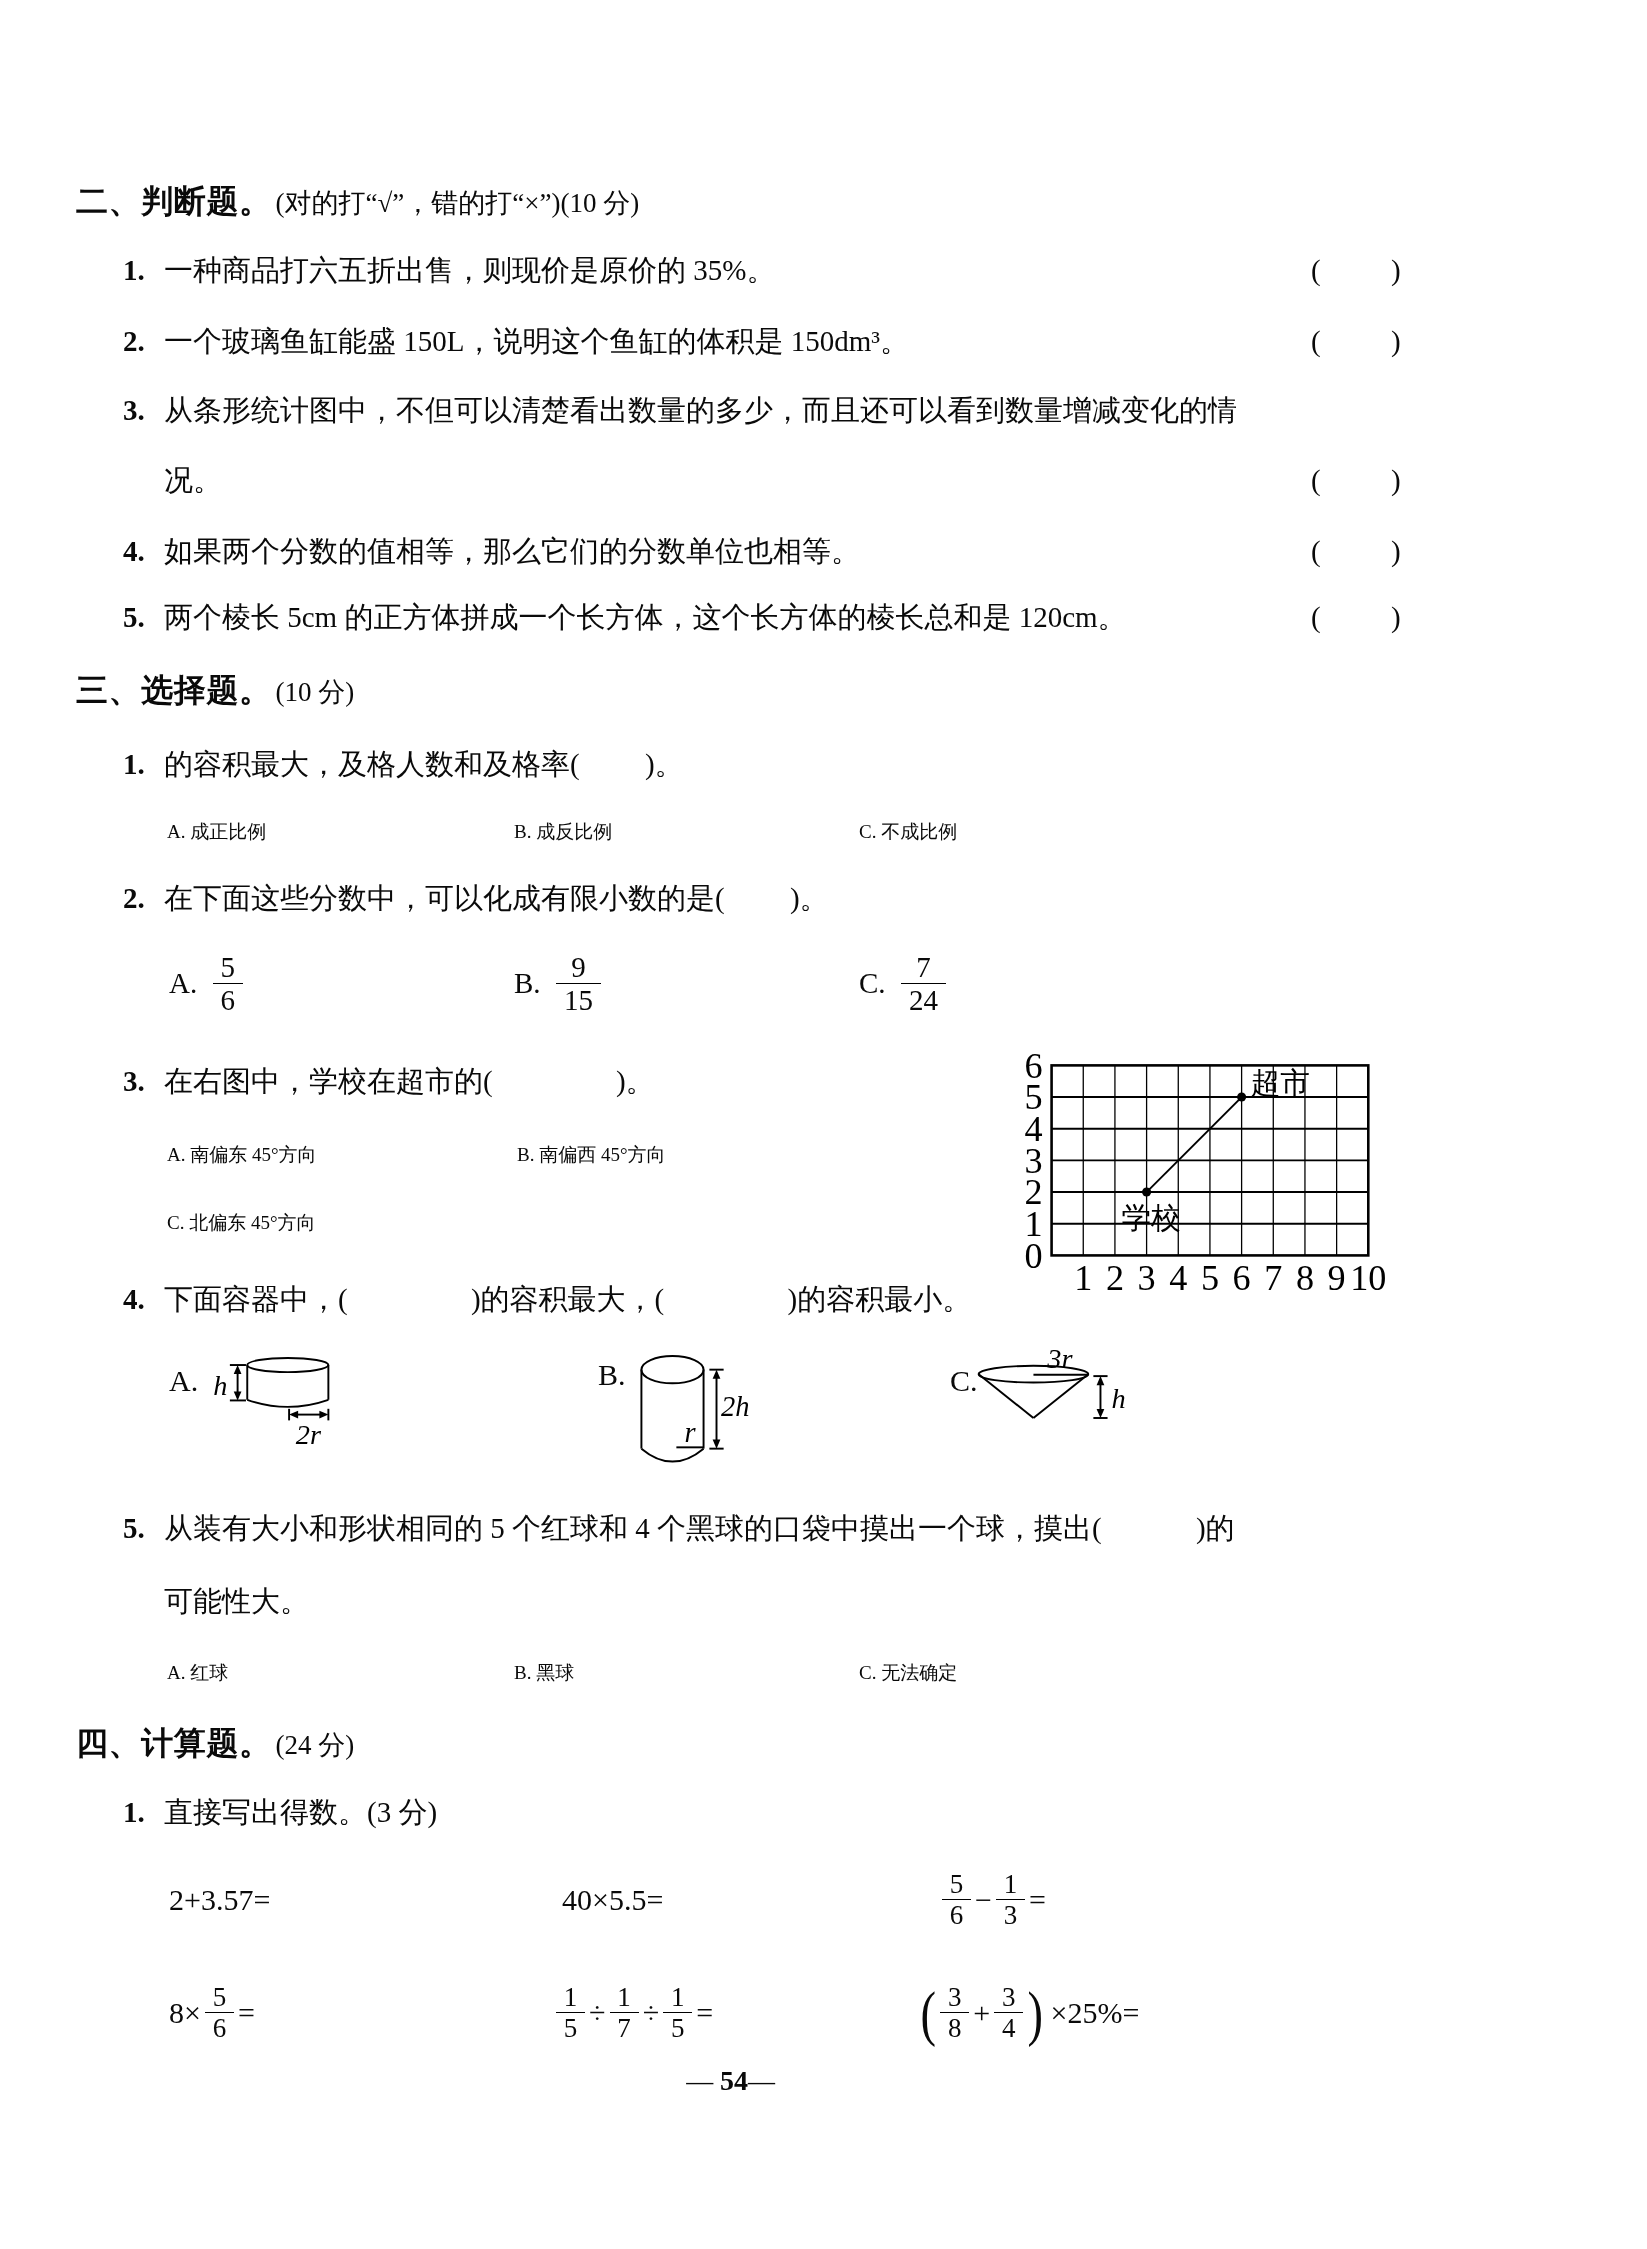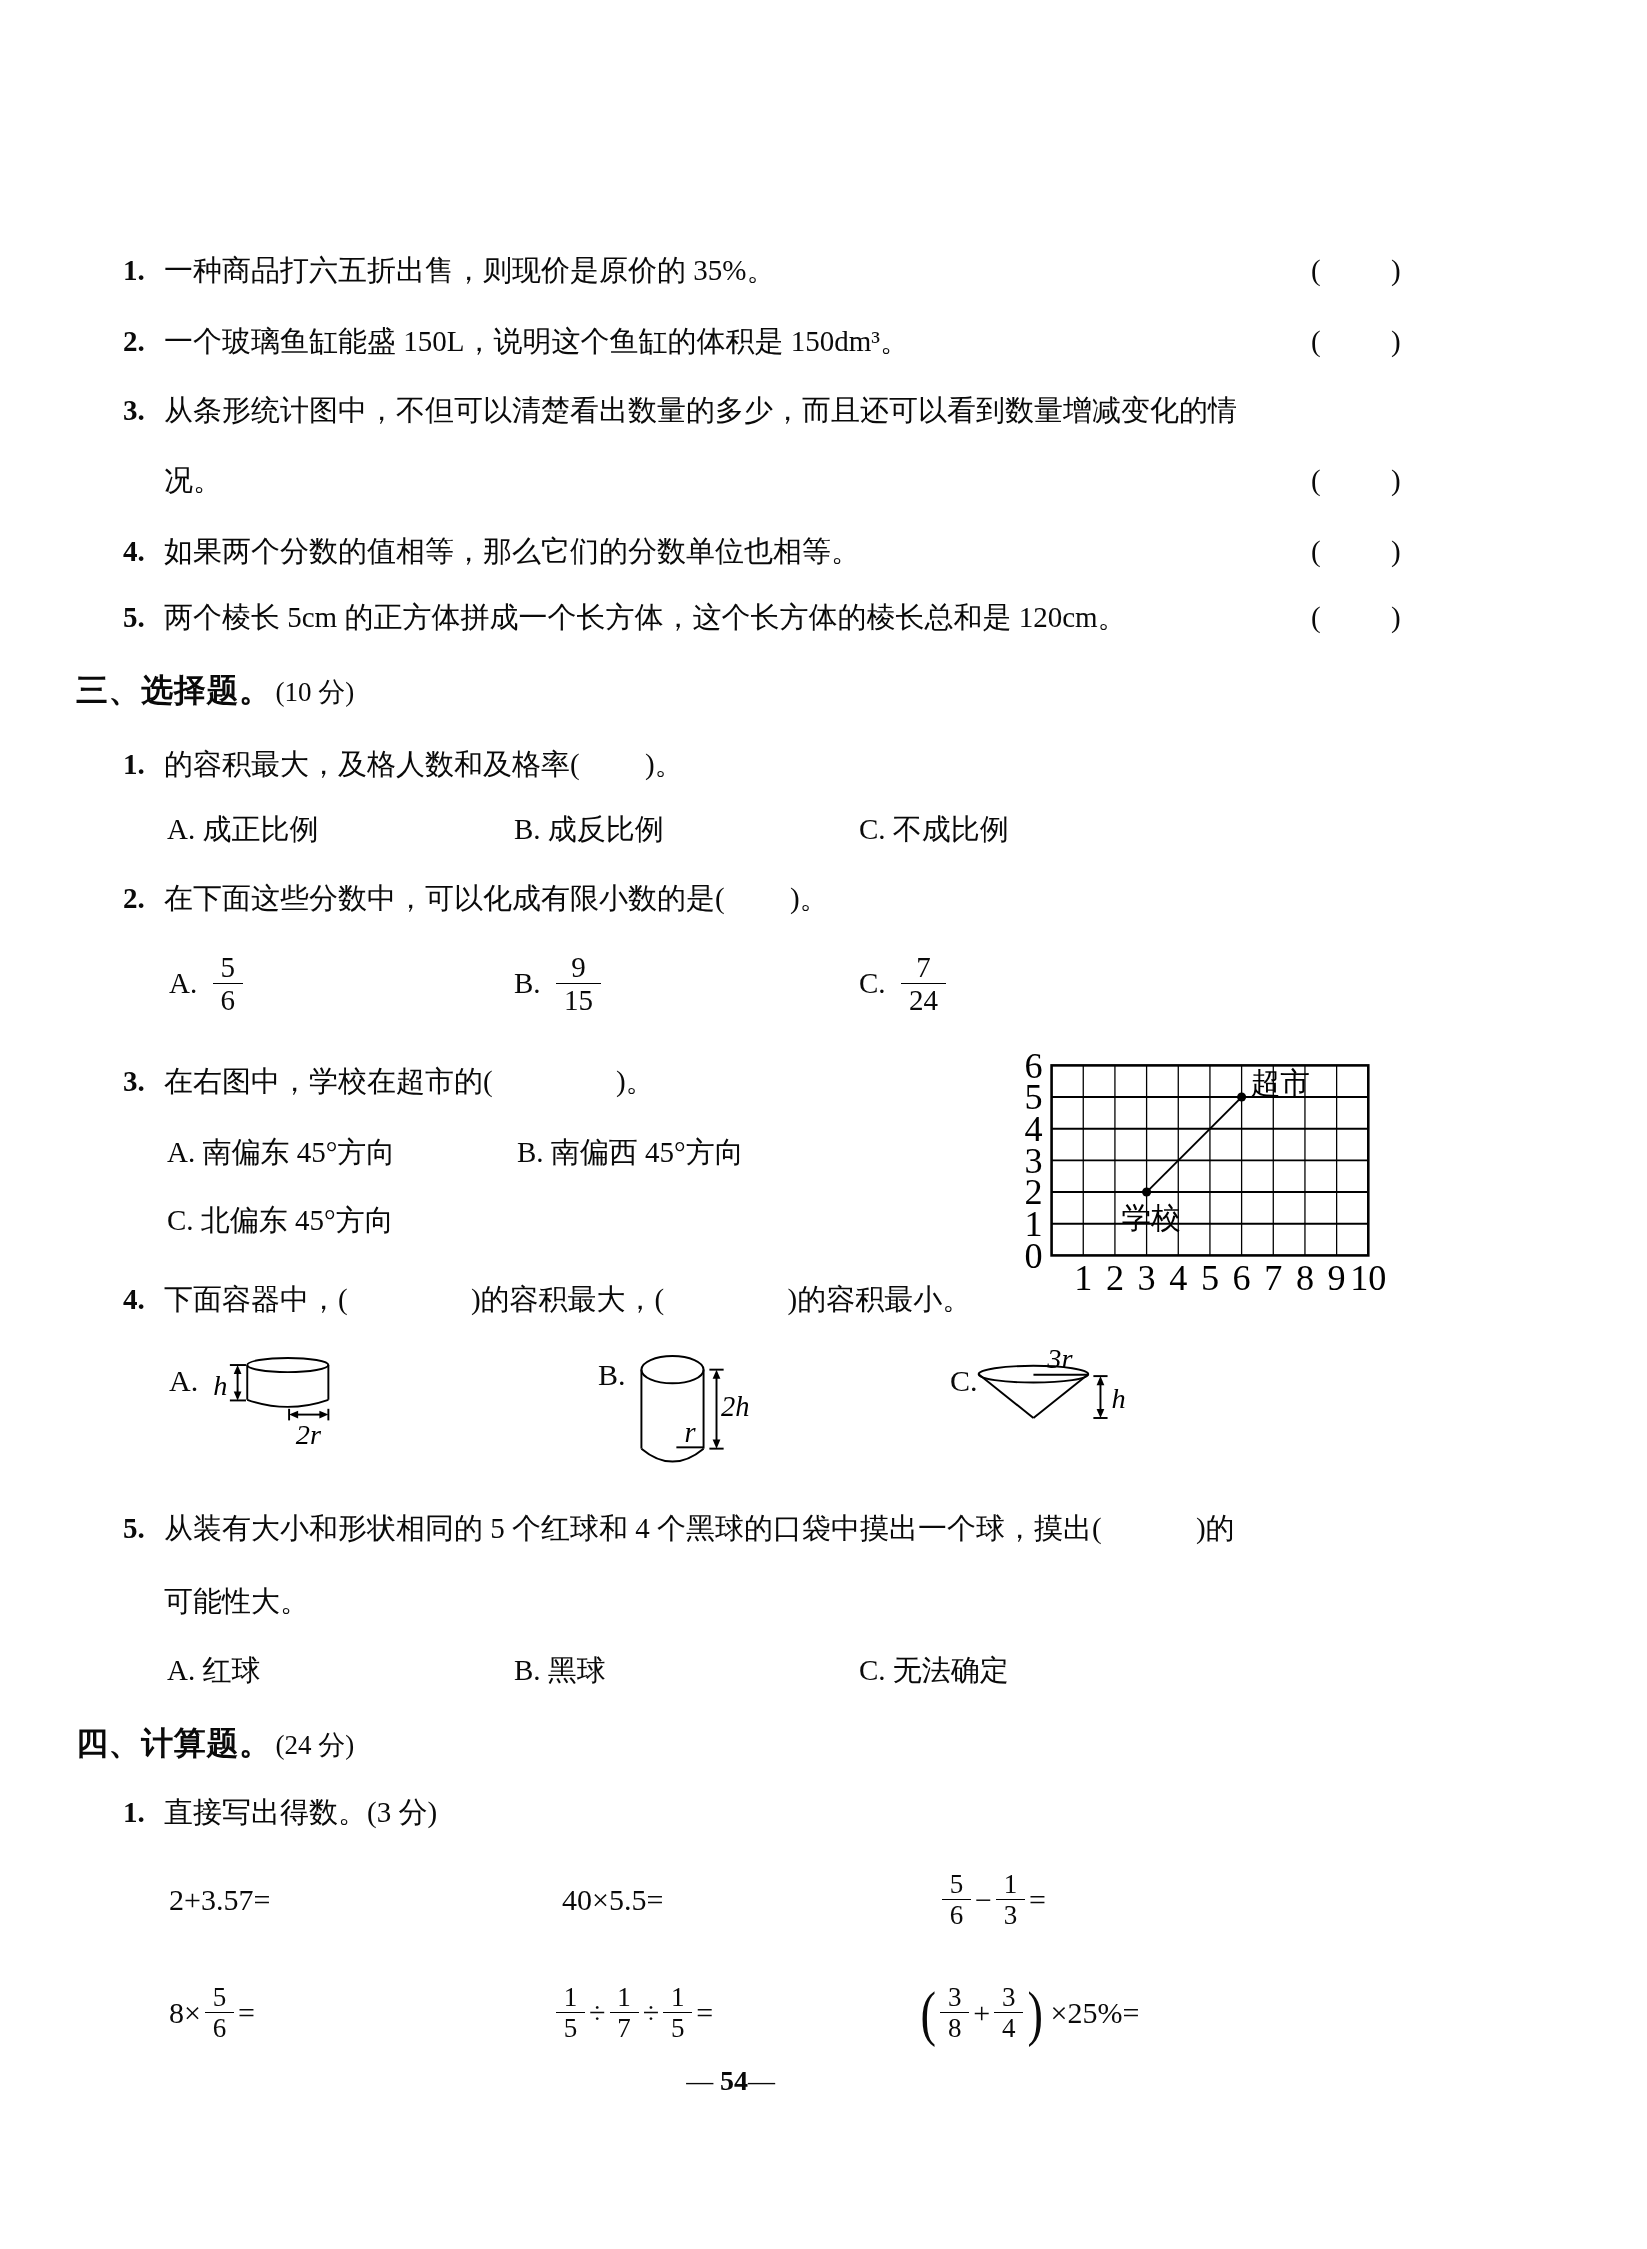--- a/index.html
+++ b/index.html
@@ -9,21 +9,21 @@
   }
   
   .shead{position:absolute;left:76px;display:flex;align-items:baseline;white-space:nowrap;}
   .shead .hb{font-size:32px;font-weight:900;letter-spacing:0.6px;}
   .shead .hn{font-size:27px;font-weight:400;margin-left:3.9px;}
   
   .jitem{position:absolute;left:123px;width:1279px;display:flex;align-items:baseline;font-size:29px;white-space:nowrap;}
   .inum{font-weight:bold;width:41px;flex:none;}
   .ans{margin-left:auto;letter-spacing:1.3px;}
   .q{position:absolute;left:123px;display:flex;align-items:baseline;font-size:29px;white-space:nowrap;}
-  .opt{position:absolute;font-size:29px;white-space:nowrap;}
+  .opt{position:absolute;font-size:19px;white-space:nowrap;margin-top:9px;}
   
   .frac{display:inline-flex;flex-direction:column;align-items:center;font-size:27px;line-height:1.12;vertical-align:middle;}
   .frac .fnum{padding:0 7.8px;}
   .frac .fden{padding:0 7.8px;border-top:1.9px solid #000;}
   .fopt{position:absolute;height:97px;display:flex;align-items:center;gap:15.5px;font-size:29px;}
   .fopt .frac{font-size:29px;}
   
   .calc-cell{position:absolute;height:97px;display:flex;align-items:center;font-size:30px;white-space:nowrap;}
   .calc-cell .op{margin:0 4px;}
   .calc-cell .bigp{font-size:62px;font-weight:400;line-height:1;margin:0 1.3px;transform:scaleX(.75);}
@@ -41,20 +41,24 @@
   #grid-chart text{font-family:"Liberation Serif","DejaVu Serif",serif;fill:#000;}
   
   .pageno{position:absolute;left:614px;top:2065px;width:233px;text-align:center;font-size:27px;white-space:nowrap;}
   .pageno .pnum{font-family:Liberation Serif, serif;font-weight:bold;font-size:28px;}
 </style>
 </head>
 <body>
 
 <div class="page">
 
+  <div class="shead" style="top:180px">
+    <span class="hb">二、判断题。</span>
+    <span class="hn">(对的打“√”，错的打“×”)(10 分)</span>
+  </div>
 
   <div class="jitem" style="top:251px">
     <span class="inum">1.</span>
     <span class="itext">一种商品打六五折出售，则现价是原价的 35%。</span>
     <span class="ans">(　　 )</span>
   </div>
 
   <div class="jitem" style="top:322px">
     <span class="inum">2.</span>
     <span class="itext">一个玻璃鱼缸能盛 150L，说明这个鱼缸的体积是 150dm³。</span>

